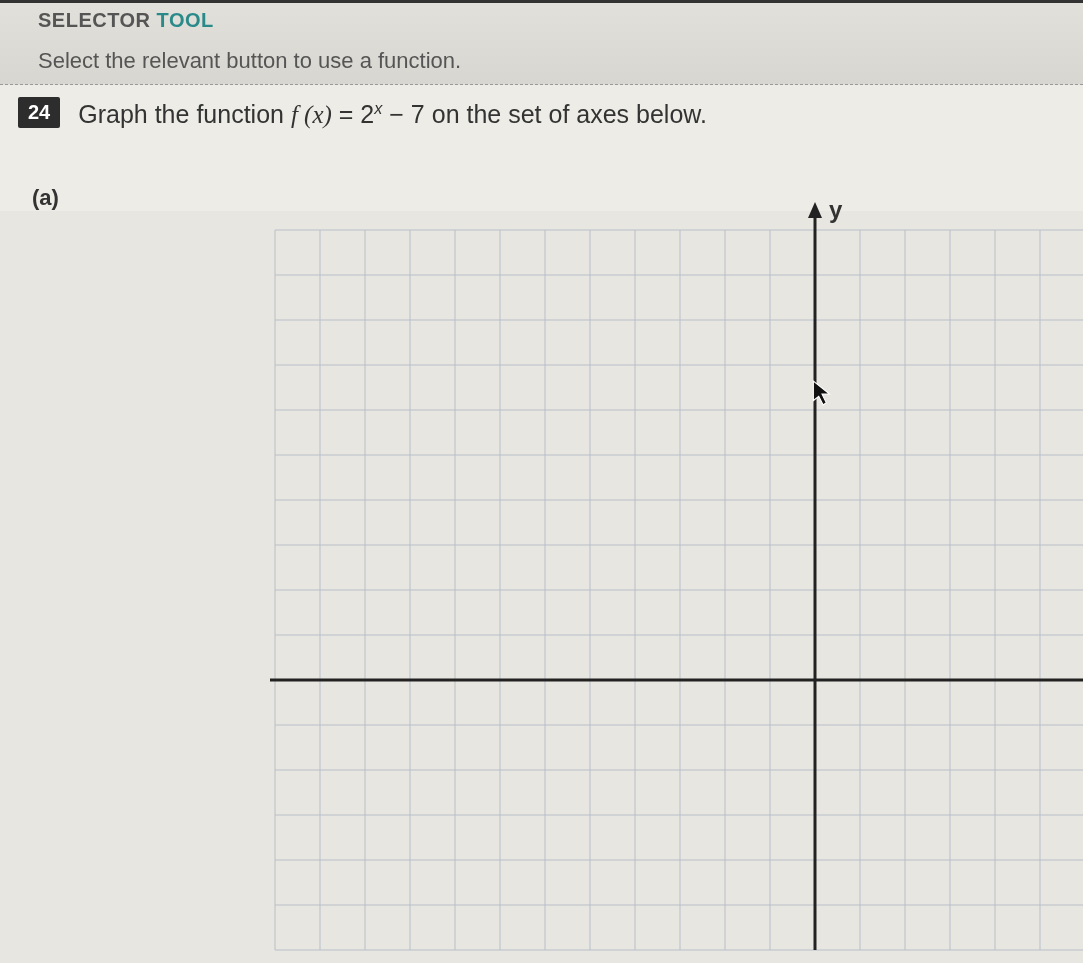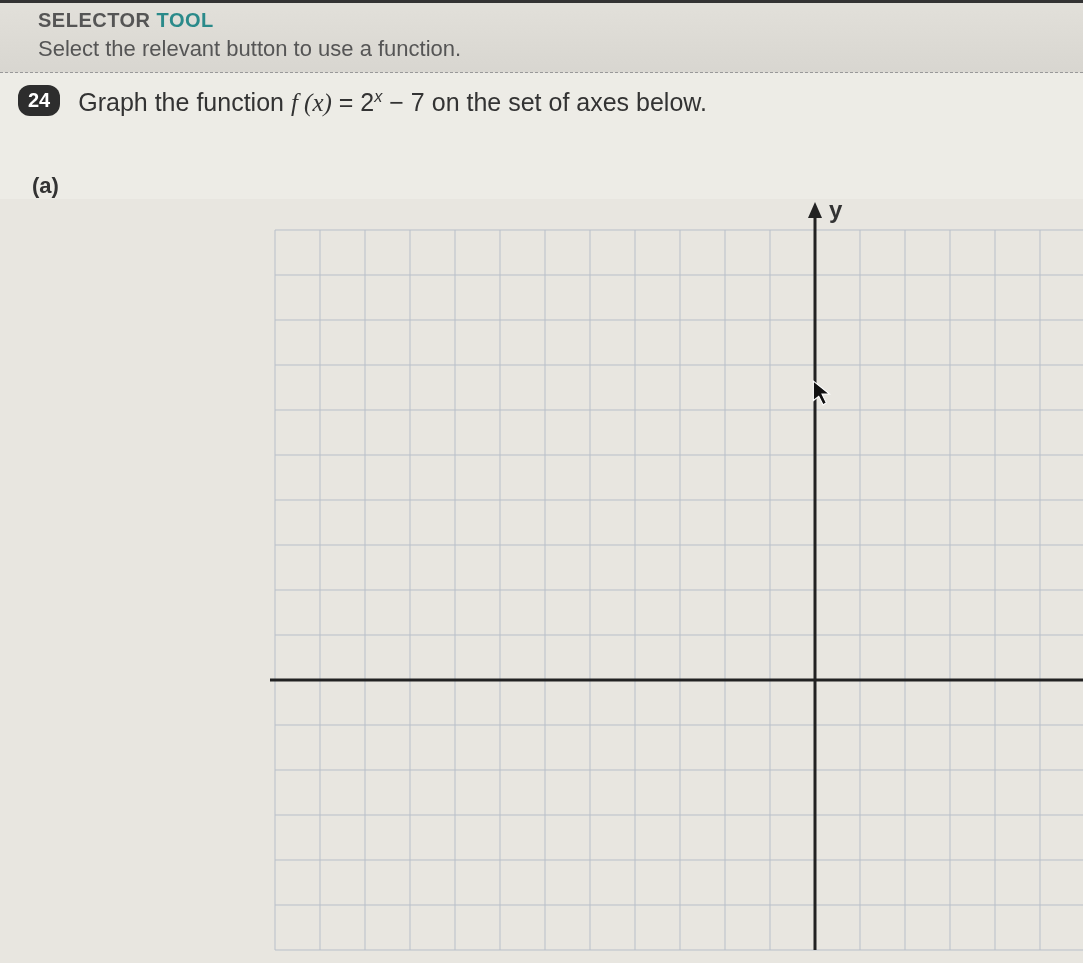--- a/index.html
+++ b/index.html
@@ -20,38 +20,38 @@
   .selector-line {
     font-weight: 700;
     font-size: 20px;
     color: #555;
     letter-spacing: 0.5px;
   }
   .selector-line .tool { color: #2a8a8a; }
   .subtext {
     font-size: 22px;
     color: #555;
-    margin-top: 4px;
+    margin-top: 16px;
   }
   .content {
     padding: 12px 0 0 0;
     background: #edece6;
   }
   .q-row {
     display: flex;
     align-items: flex-start;
     padding-left: 18px;
   }
   .q-badge {
     background: #2d2d2d;
     color: #fff;
     font-weight: 700;
     font-size: 20px;
     padding: 4px 10px;
-    border-radius: 12px;
+    border-radius: 2px;
     margin-right: 18px;
   }
   .q-text {
     font-size: 25px;
     color: #333;
     padding-top: 2px;
     text-align: center;
   }
   .math-i { font-style: italic; font-family: Georgia, 'Times New Roman', serif; }
   sup { font-size: 0.65em; vertical-align: super; font-style: italic; }

